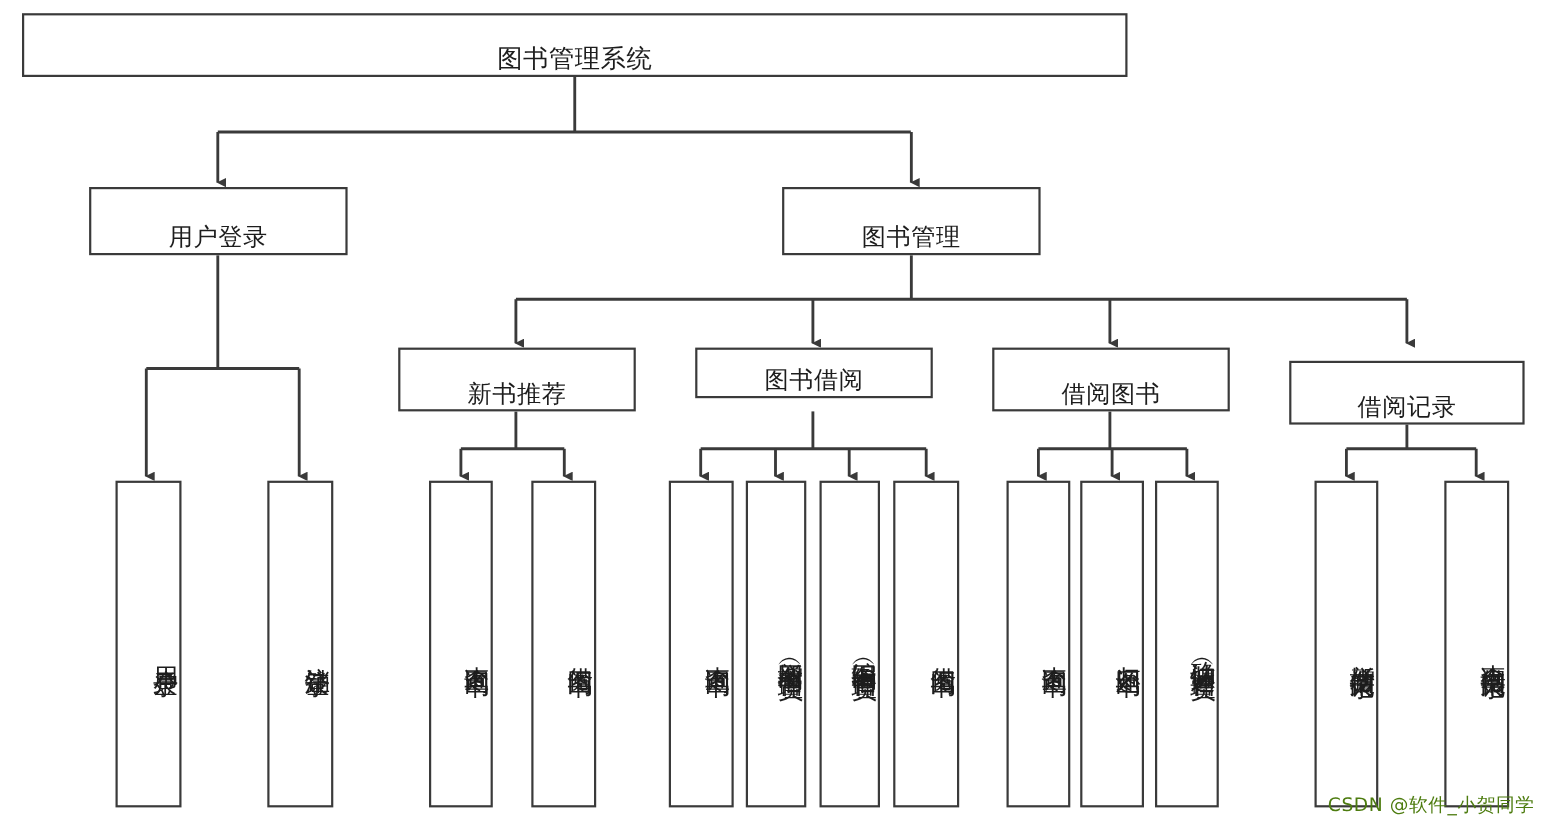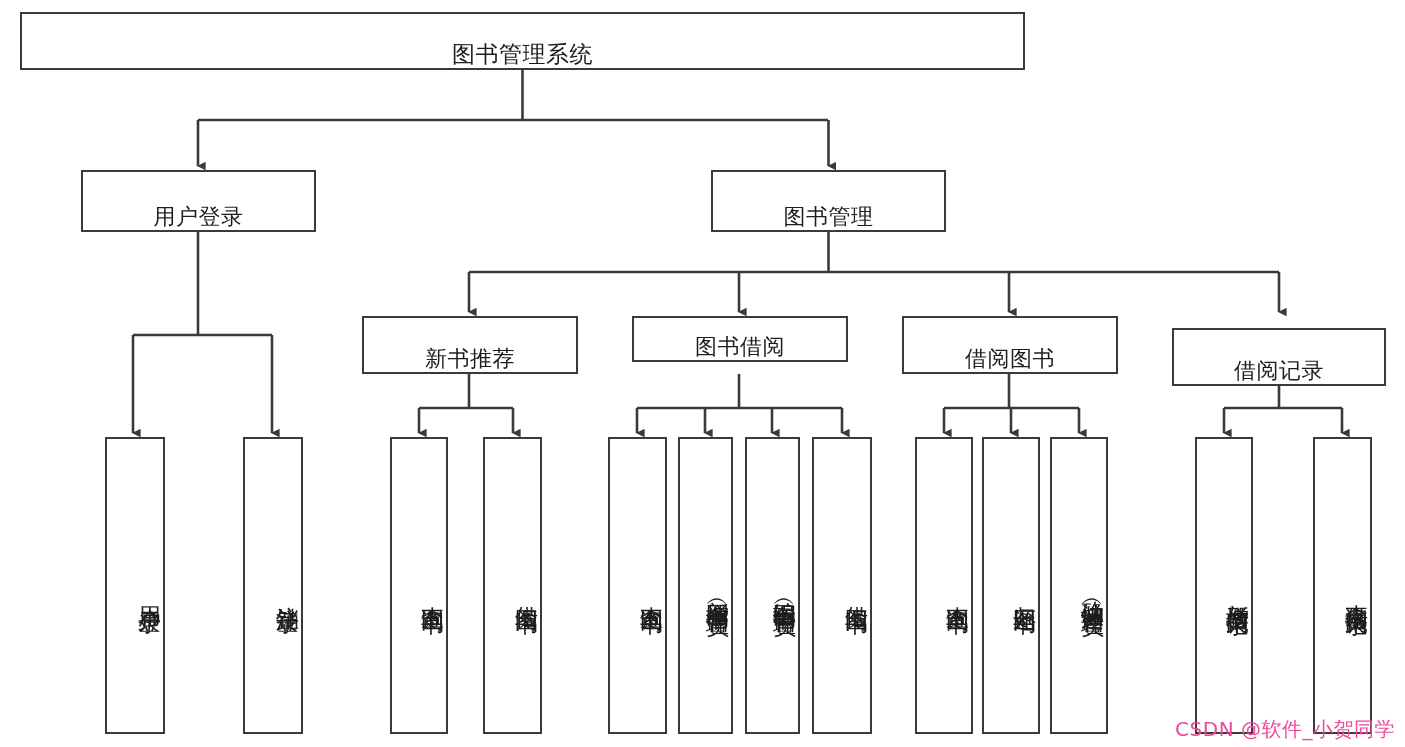--- a/index.html
+++ b/index.html
@@ -51,22 +51,22 @@
     justify-content: center;
     padding-top: 12px;
   }
   .node.root {
     font-size: 23px;
   }
   .watermark {
     position: absolute;
     right: 10px;
     bottom: 4px;
-    font-size: 20px;
-    color: #ec4899;
+    font-size: 17px;
+    color: #4d7c0f;
     white-space: nowrap;
     letter-spacing: 0.5px;
   }
 </style>
 </head>
 <body>
 
 <div id="diagram-root">
 
   <svg class="connectors" viewBox="0 0 1405 747">

